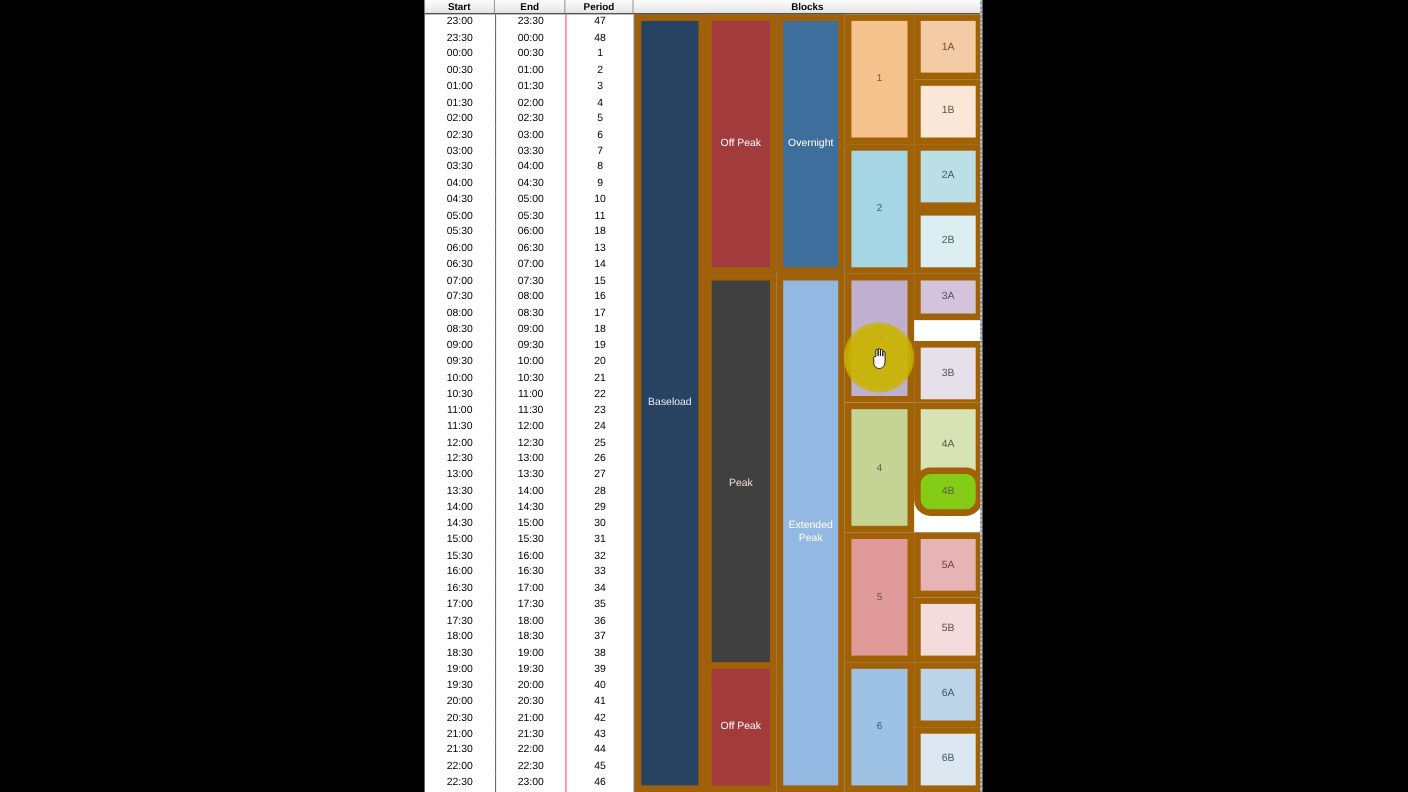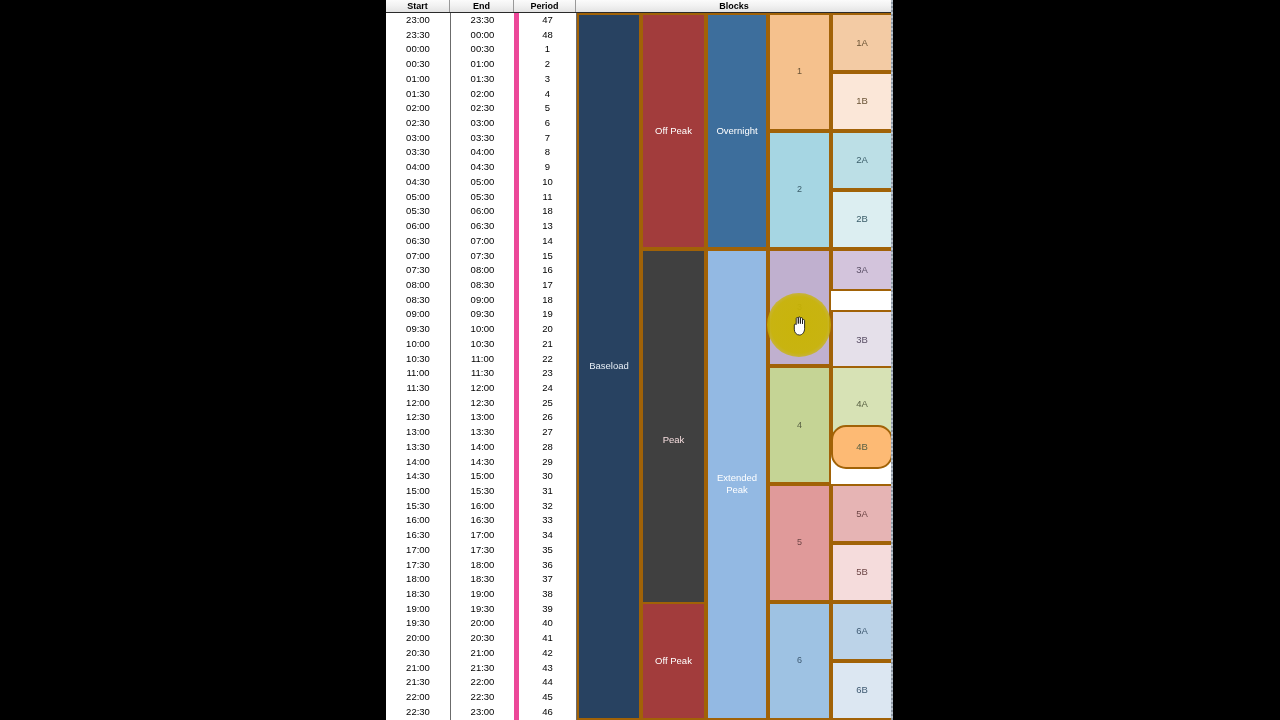--- a/index.html
+++ b/index.html
@@ -38,41 +38,41 @@
   
   #grid { position: absolute; left: 0; top: 13px; width: 507px; height: 707px; }
   .row { position: relative; width: 162px; height: 14.72px; }
   .cell {
     position: absolute; top: 0; height: 14.72px; line-height: 14.72px;
     font-size: 9.5px; color: #000; text-align: center;
     white-space: nowrap; overflow: hidden;
   }
   .c-start { left: 0px;  width: 64px; }
   .c-end   { left: 64px; width: 64px; border-left: 1px solid #6b6b6b; }
-  .c-per   { left: 128px; width: 62px; border-left: 5px solid #ec4899; }
+  .c-per   { left: 128px; width: 62px; border-left: 1px solid #ec4899; }
   #vline-right {
     position: absolute; left: 190px; top: 13px; width: 1px; height: 707px;
     background: #6b6b6b;
   }
 
   
   #blocks { position: absolute; left: 191px; top: 13px; width: 316px; height: 707px; }
   .bcol { position: absolute; top: 0; height: 707px; }
   #col-baseload { left: 0px;   width: 64px; }
   #col-period   { left: 64px;  width: 65px; }
   #col-season   { left: 129px; width: 62px; }
   #col-num      { left: 191px; width: 63px; }
   #col-sub      { left: 254px; width: 62px; }
 
   .blk {
     position: absolute; left: 0; width: 100%;
     display: flex; align-items: center; justify-content: center;
     text-align: center;
     font-size: 9.5px;
-    border: 2px solid #a16207;
+    border: 6px solid #a16207;
     overflow: hidden;
     line-height: 1.25;
   }
   .blk.num  { font-size: 9px; }
   .blk.sub  { font-size: 9.5px; }
 
   
   #scroll-edge {
     position: absolute; left: 505px; top: 0px; width: 2px; height: 720px;
     background: repeating-linear-gradient(to bottom,#b9c2cc 0 2px,#8e99a6 2px 4px);
@@ -408,21 +408,21 @@
           </div>
           <div class="blk sub" style="top: 235.52px; height: 42px; background: rgb(211, 196, 220); color: rgb(90, 79, 102);">
             <span>3A</span>
           </div>
           <div class="blk sub" style="top: 297px; height: 58.88px; background: rgb(229, 224, 234); color: rgb(90, 79, 102);">
             <span>3B</span>
           </div>
           <div class="blk sub" style="top: 353.28px; height: 76px; background: rgb(215, 226, 181); color: rgb(88, 96, 67);">
             <span>4A</span>
           </div>
-          <div class="blk sub" style="top: 412.16px; height: 44px; background: #fdba74; color: rgb(88, 96, 67); border-radius: 15px;">
+          <div class="blk sub" style="top: 412.16px; height: 44px; background: #84cc16; color: rgb(88, 96, 67); border-radius: 15px;">
             <span>4B</span>
           </div>
           <div class="blk sub" style="top: 471.04px; height: 58.88px; background: rgb(230, 180, 180); color: rgb(109, 70, 70);">
             <span>5A</span>
           </div>
           <div class="blk sub" style="top: 529.92px; height: 58.88px; background: rgb(245, 220, 220); color: rgb(109, 70, 70);">
             <span>5B</span>
           </div>
           <div class="blk sub" style="top: 588.8px; height: 58.88px; background: rgb(188, 211, 232); color: rgb(63, 90, 114);">
             <span>6A</span>

